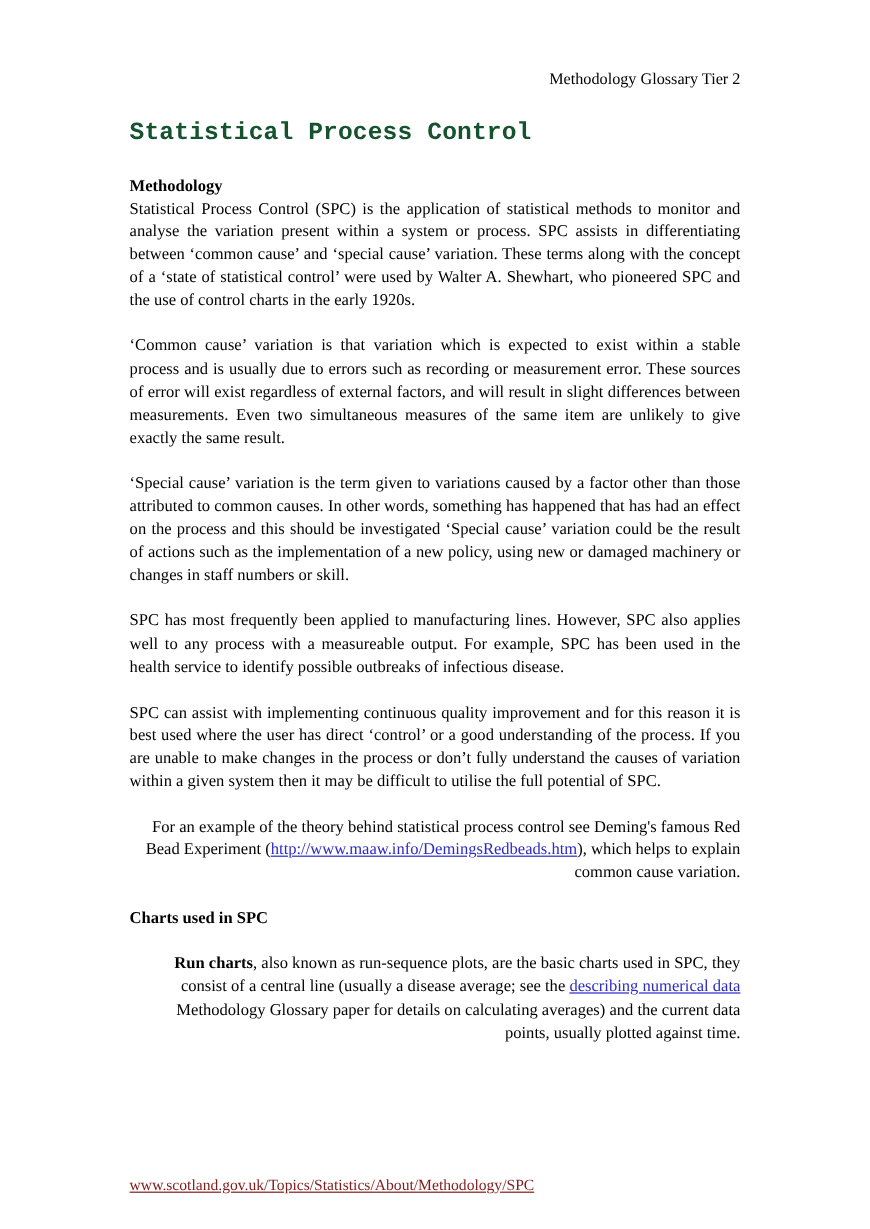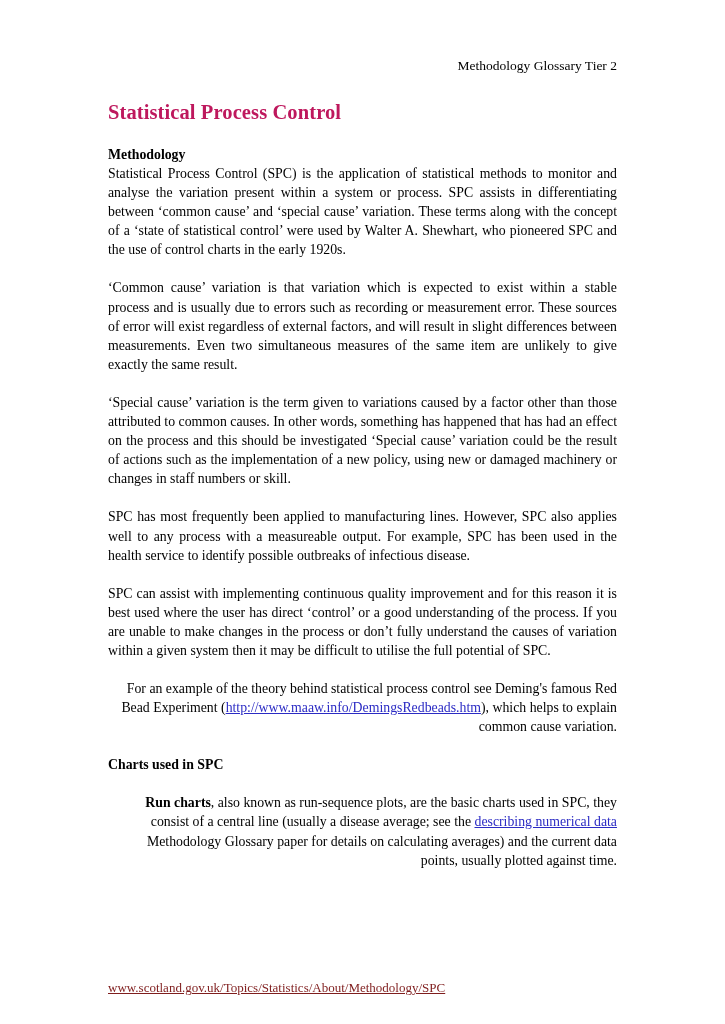--- a/index.html
+++ b/index.html
@@ -35,25 +35,26 @@
   }
   .content {
     position: absolute;
     left: 108px;
     top: 85px;
     width: 509px;
   }
   h1.doc-title {
     font-size: 20.5px;
     font-weight: bold;
-    color: #be185d;
+    color: #14532d;
     margin: 0 0 0 0;
     padding: 0;
     line-height: 26px;
     letter-spacing: 0.1px;
+    font-family: Liberation Mono, monospace;
   }
   .section-heading {
     font-size: 13.8px;
     font-weight: bold;
     line-height: 19px;
     margin: 0;
     padding: 0;
   }
   p.body-par {
     font-size: 13.8px;

